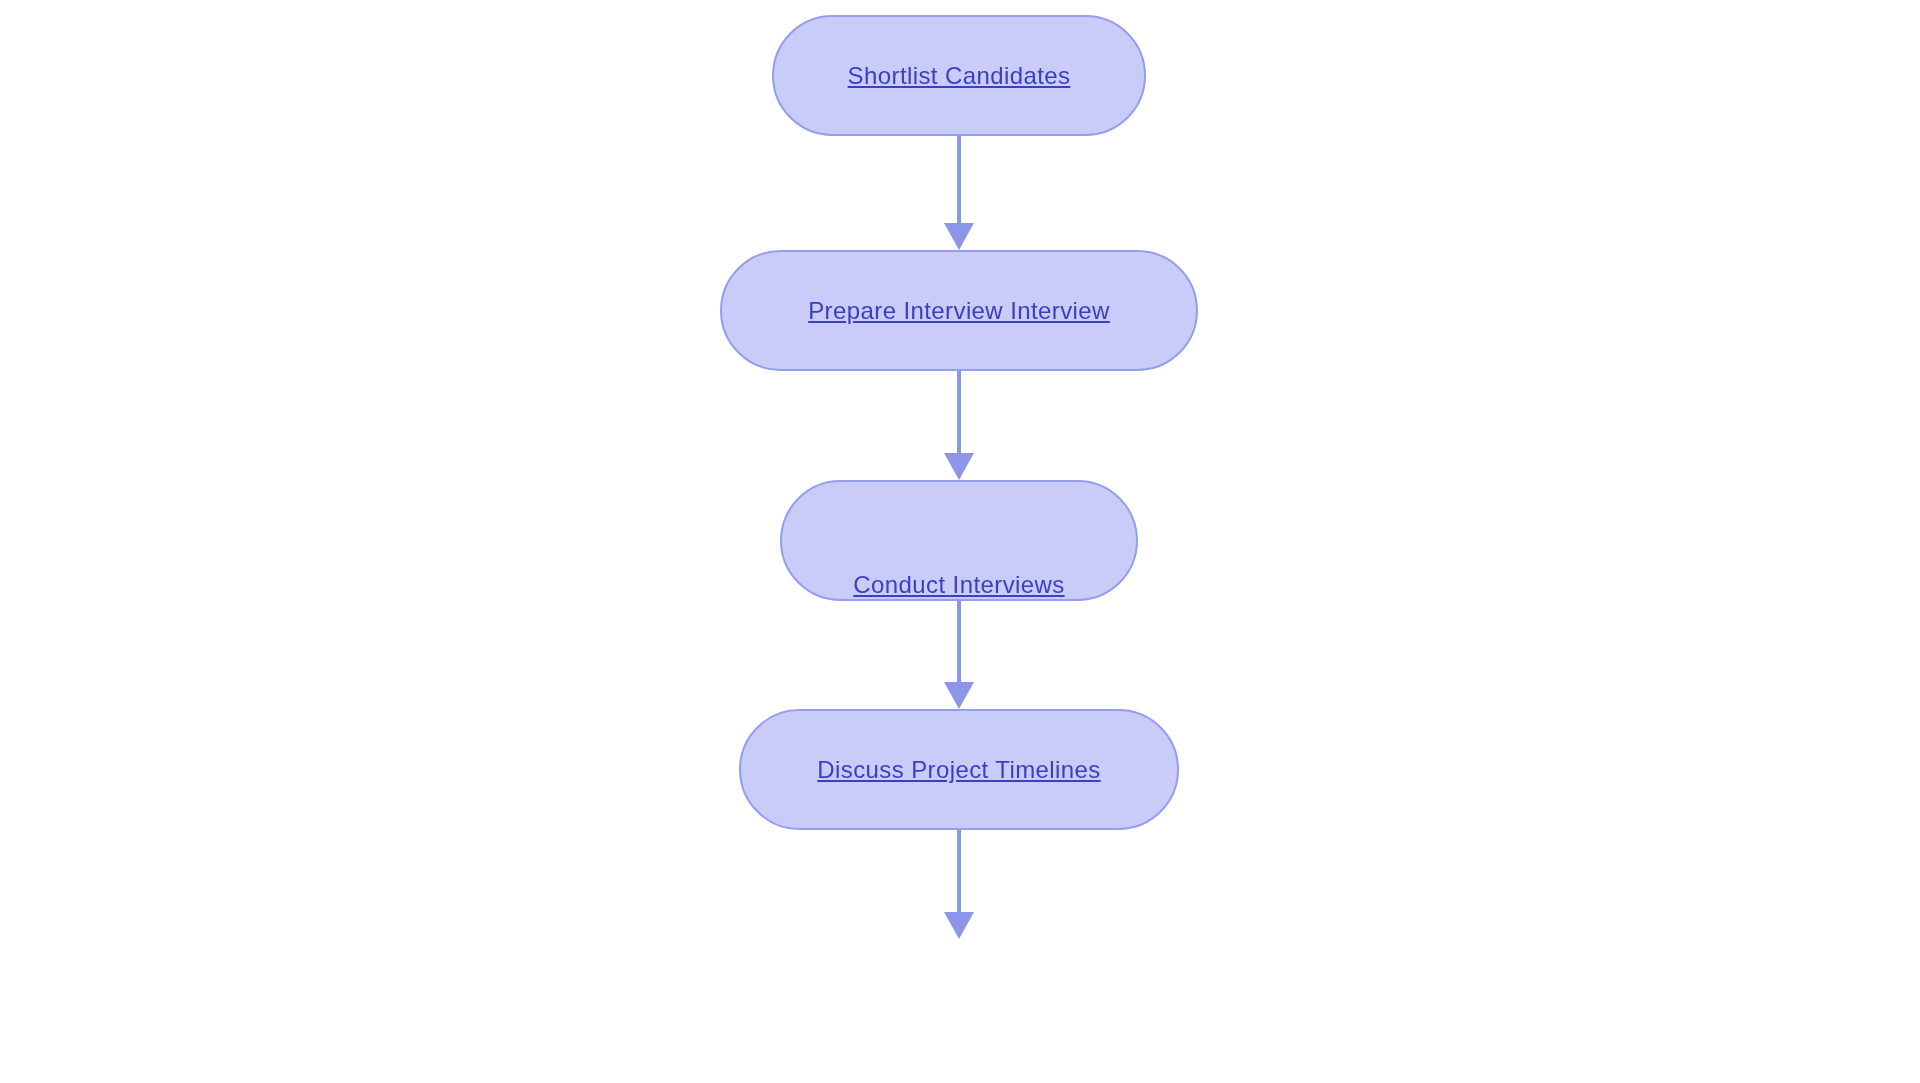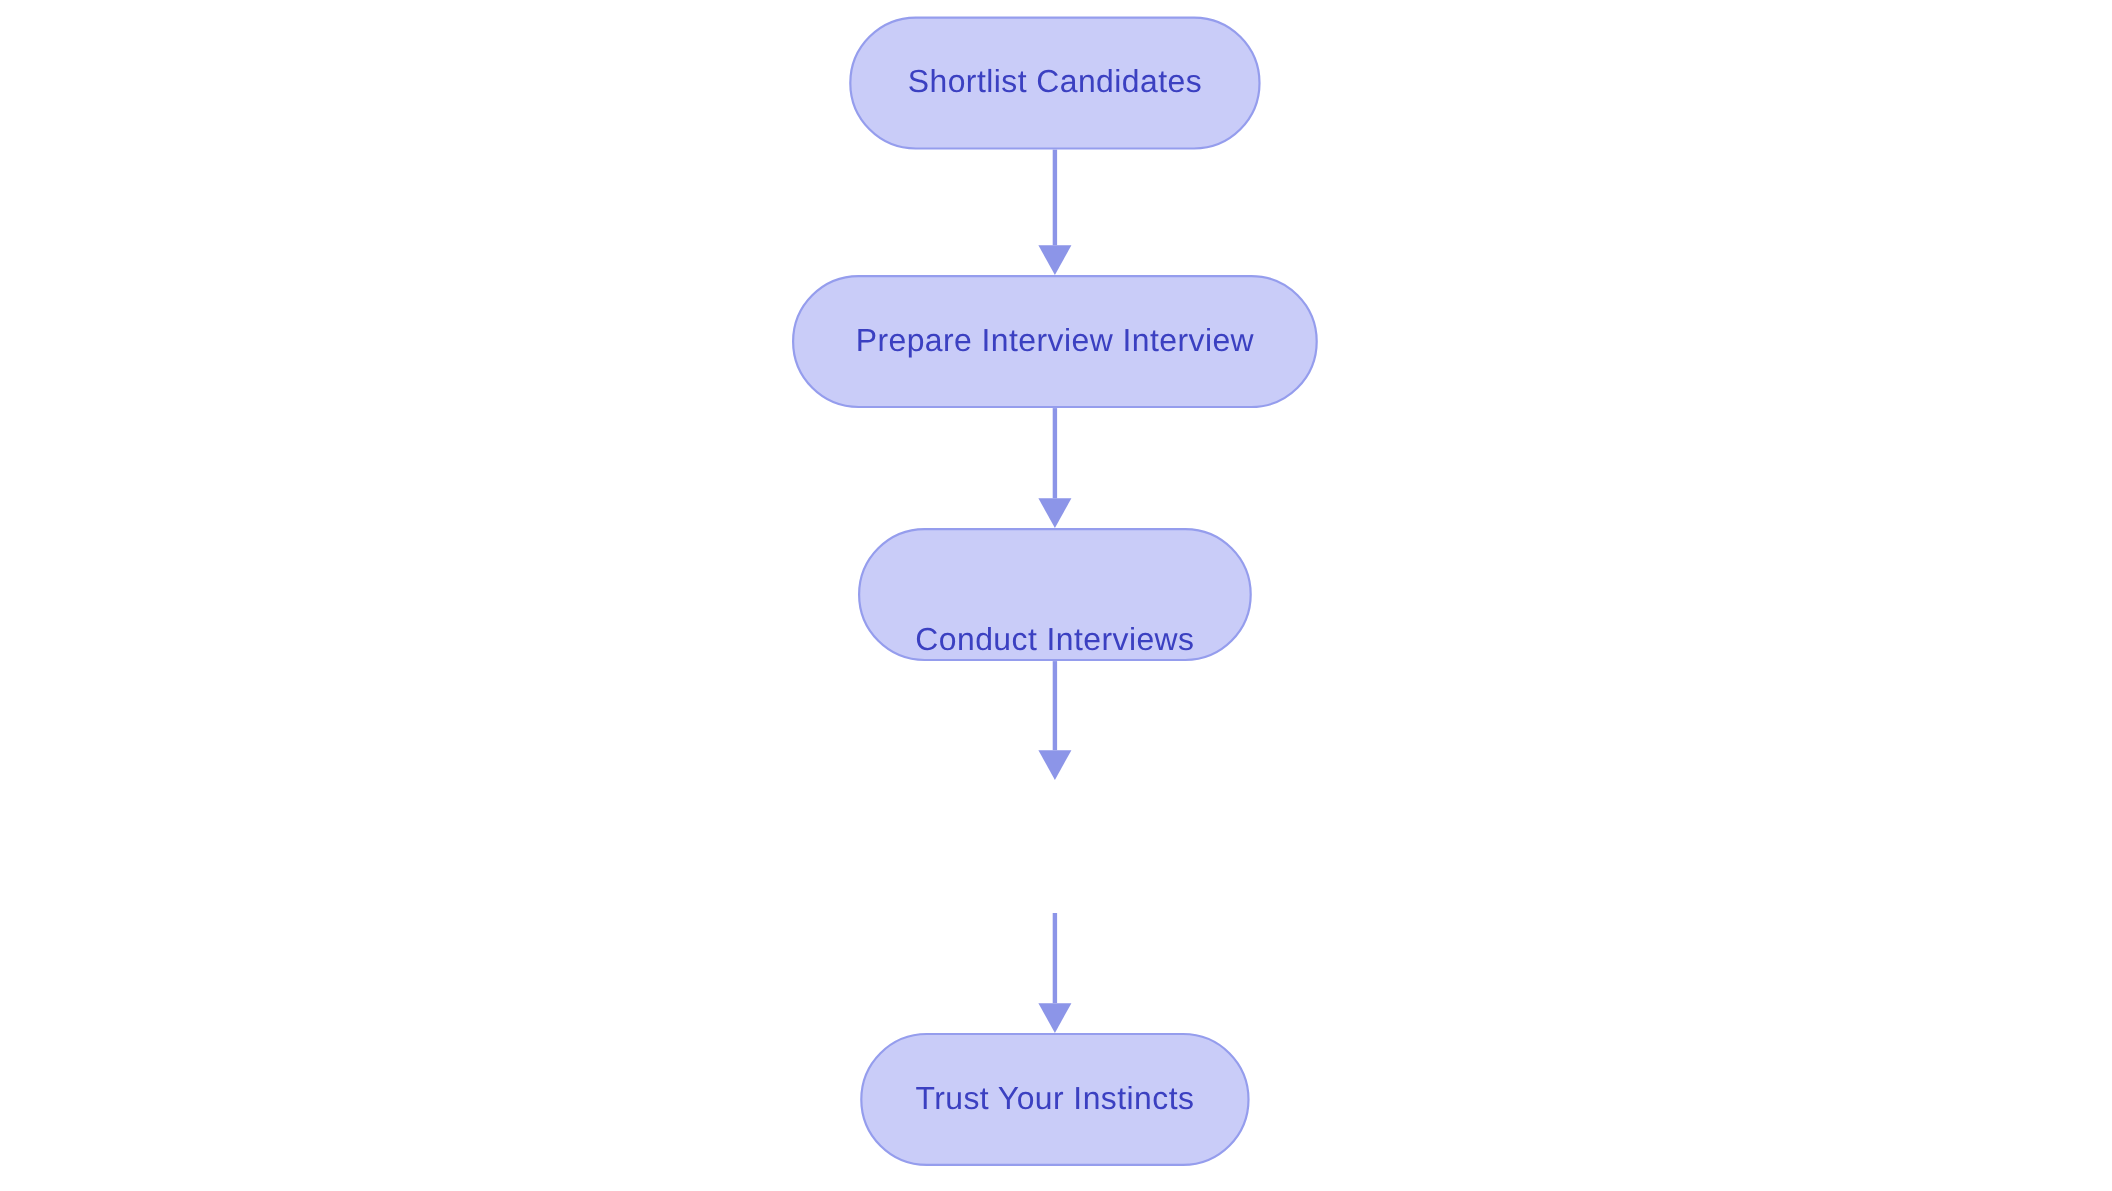--- a/index.html
+++ b/index.html
@@ -28,23 +28,24 @@
     display: flex;
     align-items: center;
     justify-content: center;
     background: var(--node-fill);
     border: 2px solid var(--node-border);
     border-radius: 62px;
     height: 121px;
   }
   .node-label {
     color: var(--node-text);
-    font-size: 29px;
+    font-size: 24px;
     letter-spacing: 0.4px;
     white-space: nowrap;
+    text-decoration: underline;
   }
   .n1 { left: 772px; top: 15px;  width: 374px; }
   .n2 { left: 720px; top: 250px; width: 478px; }
   .n3 { left: 780px; top: 480px; width: 358px; align-items: flex-end; }
   .n4 { left: 739px; top: 709px; width: 440px; }
   .n5 { left: 782px; top: 939px; width: 354px; }
 
   .arrow {
     position: absolute;
     left: 944px;
@@ -95,23 +96,23 @@
 
   <div class="node n3">
     <span class="node-label">Conduct Interviews</span>
   </div>
 
   <div class="arrow a3">
     <div class="arrow-line"></div>
     <div class="arrow-head"></div>
   </div>
 
+  <div class="node n4">
+    <span class="node-label">Discuss Project Timelines</span>
+  </div>
 
   <div class="arrow a4">
     <div class="arrow-line"></div>
     <div class="arrow-head"></div>
   </div>
 
-  <div class="node n5">
-    <span class="node-label">Trust Your Instincts</span>
-  </div>
 
 </div>
 
 </body></html>

